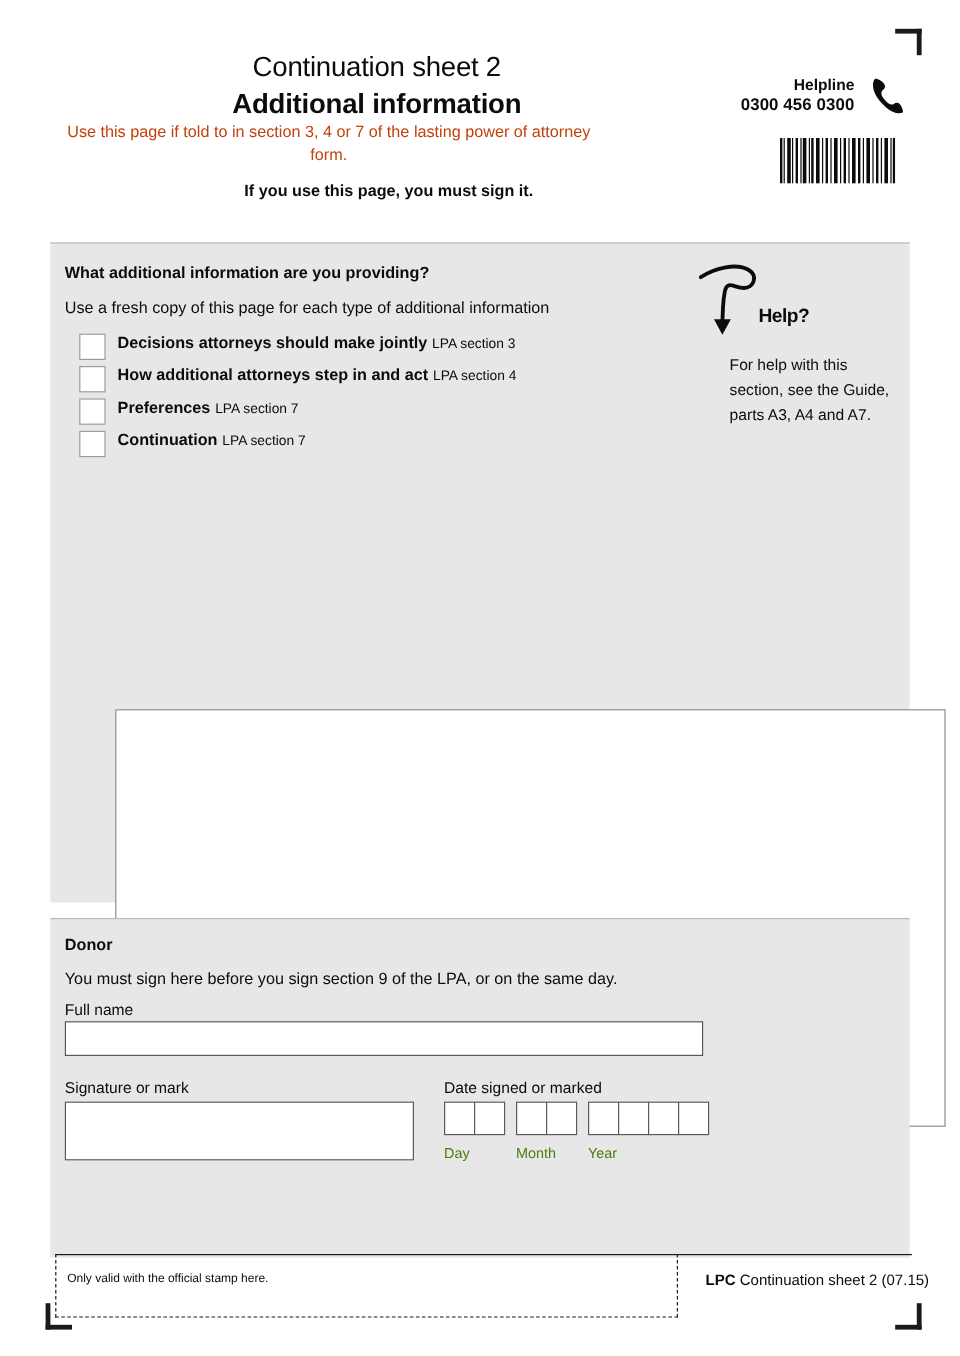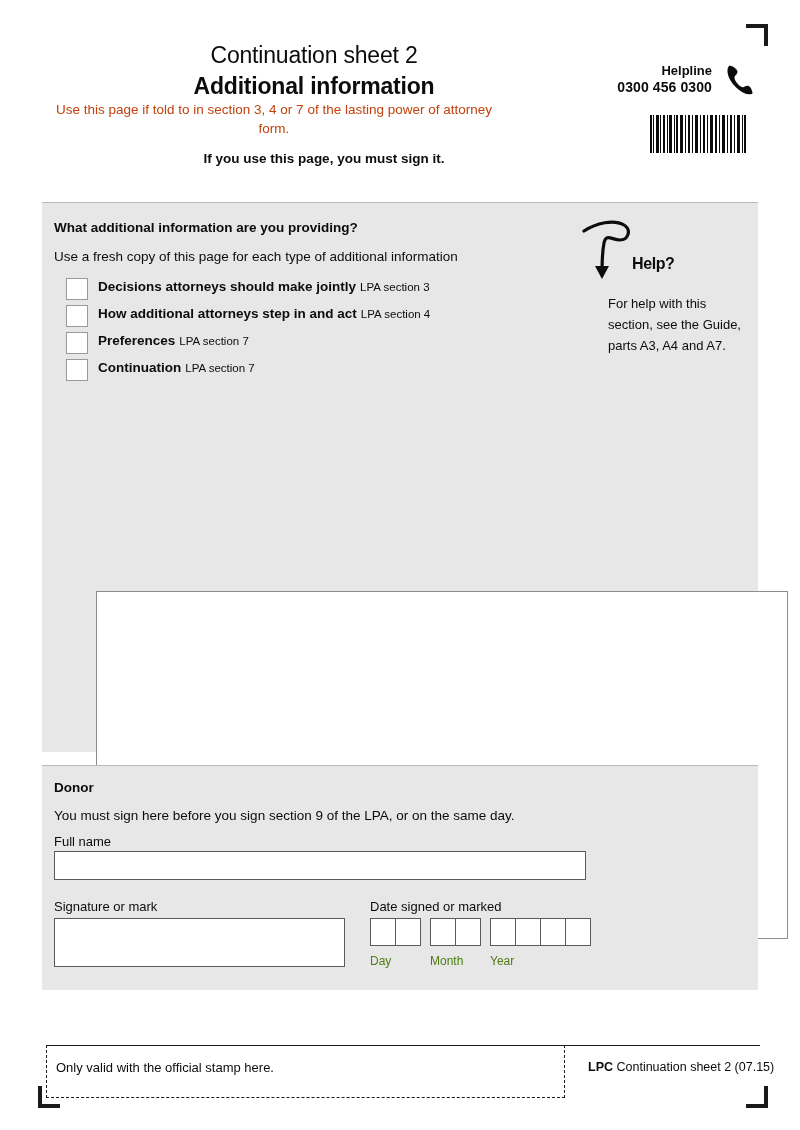--- a/index.html
+++ b/index.html
@@ -208,21 +208,21 @@
     height: 348px;
     background: #ffffff;
     border: 1px solid #8d8d8d;
   }
 
   
   .panel-donor {
     left: 42px;
     top: 765px;
     width: 716px;
-    height: 225px;
+    height: 283px;
   }
   .donor-title {
     position: absolute;
     left: 12px;
     top: 14px;
     font-size: 13.5px;
     font-weight: 700;
     color: #0b0c0c;
   }
   .donor-note {
@@ -304,21 +304,21 @@
     width: 519px;
     height: 53px;
     border-left: 1.6px dashed #1a1a1a;
     border-right: 1.6px dashed #1a1a1a;
     border-bottom: 1.6px dashed #1a1a1a;
   }
   .stamp-text {
     position: absolute;
     left: 56px;
     top: 1060px;
-    font-size: 13px;
+    font-size: 10px;
     color: #0b0c0c;
   }
   .form-ref {
     position: absolute;
     left: 588px;
     top: 1060px;
     font-size: 12.5px;
     color: #0b0c0c;
     white-space: nowrap;
   }

